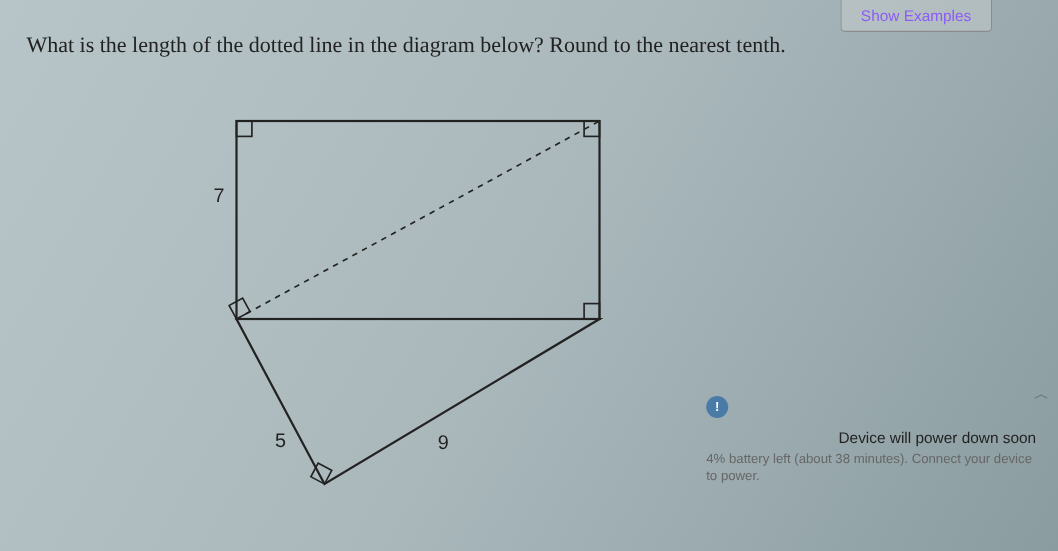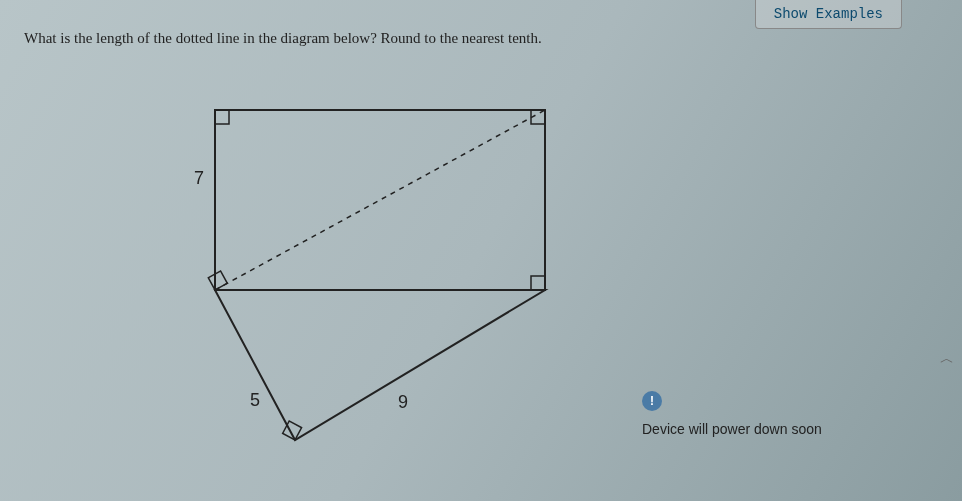--- a/index.html
+++ b/index.html
@@ -12,30 +12,30 @@
     overflow: hidden;
   }
   .show-examples {
     position: absolute;
     top: 0;
     right: 60px;
     border: 1px solid #888;
     border-top: none;
     padding: 6px 18px;
     background: rgba(230,230,230,0.3);
-    font-family: Liberation Mono, monospace;
+    font-family: Liberation Sans, sans-serif;
     font-size: 14px;
-    color: #0c4a6e;
+    color: #8b5cf6;
     border-radius: 0 0 4px 4px;
   }
   .question {
     position: absolute;
     top: 30px;
     left: 24px;
-    font-size: 15px;
+    font-size: 20px;
     color: #222;
     font-family: Georgia, serif;
   }
   .diagram {
     position: absolute;
     top: 90px;
     left: 180px;
     width: 500px;
     height: 400px;
   }
@@ -89,20 +89,21 @@
     font-weight: bold;
   }
   .notif-src {
     font-size: 13px;
     color: #555;
   }
   .notif-title {
     font-size: 14px;
     color: #222;
     margin-bottom: 4px;
+    text-align: right;
   }
   .notif-body {
     font-size: 12px;
     color: #666;
     line-height: 1.3;
   }
   .caret {
     position: absolute;
     right: 8px;
     top: 350px;
@@ -138,15 +139,16 @@
 
 <div class="label-7">7</div>
 <div class="label-5">5</div>
 <div class="label-9">9</div>
 
 <div class="notification">
   <div class="notif-header">
     <div class="notif-icon">!</div>
   </div>
   <div class="notif-title">Device will power down soon</div>
+  <div class="notif-body">4% battery left (about 38 minutes). Connect your device to power.</div>
 </div>
 
 <div class="caret">︿</div>
 
 </body></html>

